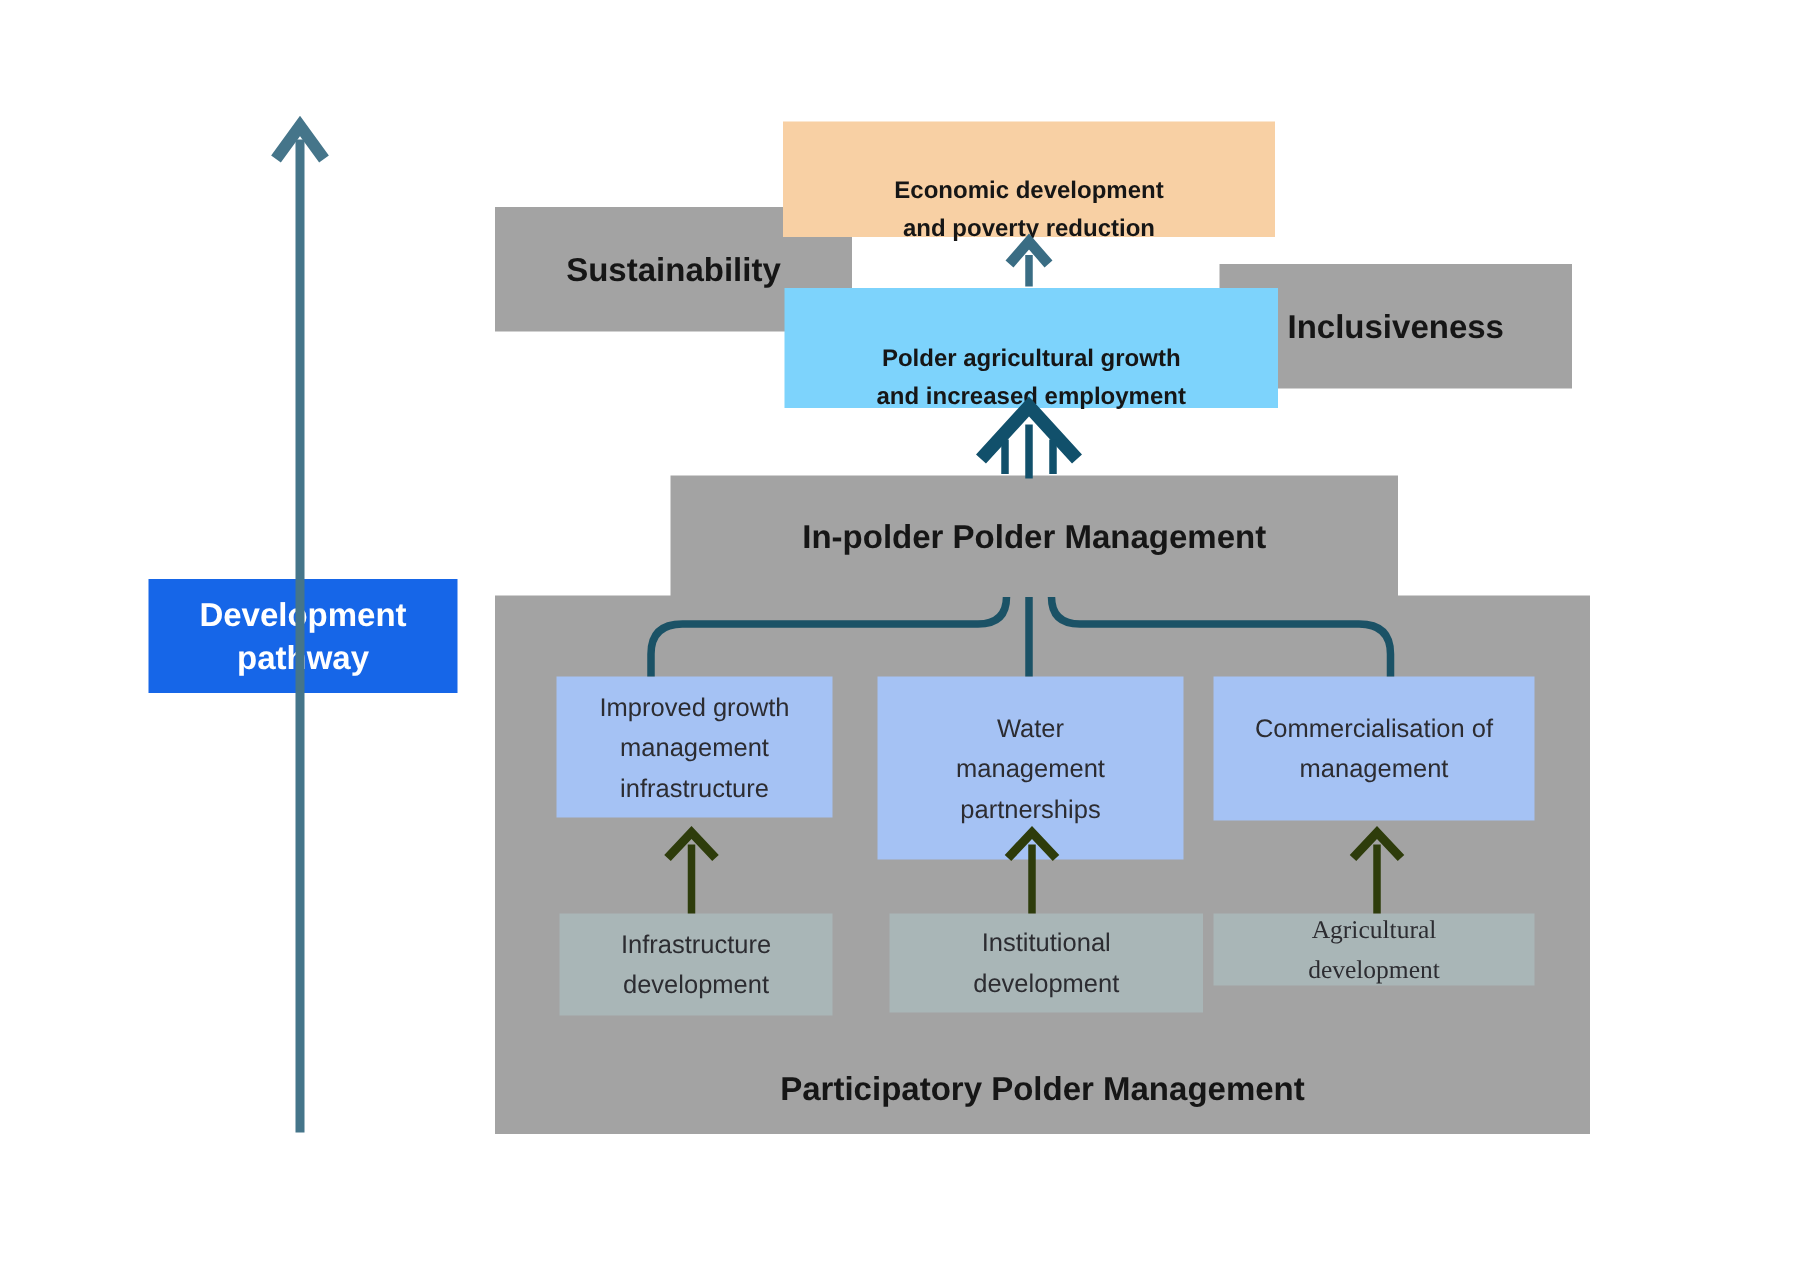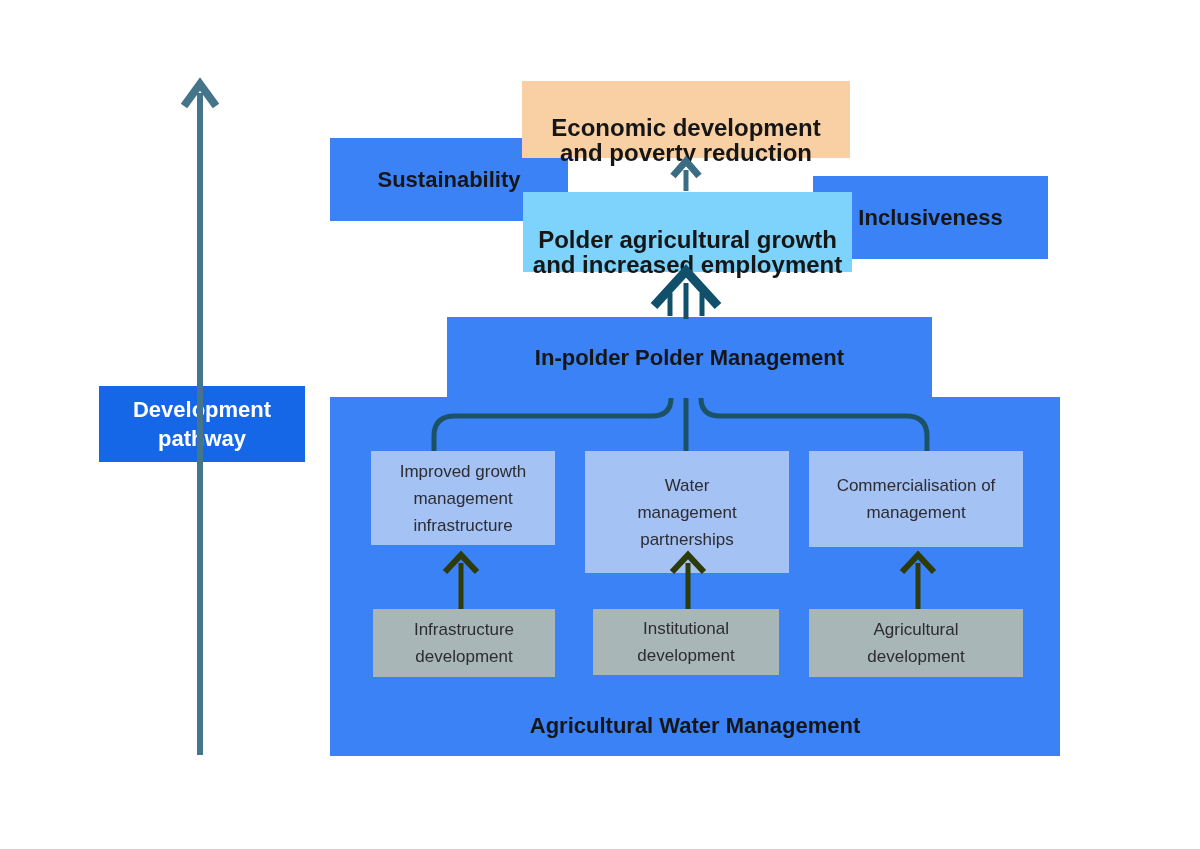--- a/index.html
+++ b/index.html
@@ -4,31 +4,31 @@
 <style>
   html,body{margin:0;padding:0;background:#fff;}
   .canvas{
     position:relative;width:1200px;height:849px;background:#ffffff;
     font-family:"Liberation Sans","DejaVu Sans",sans-serif;overflow:hidden;
   }
   .abs{position:absolute;box-sizing:border-box;}
   .flexc{display:flex;align-items:center;justify-content:center;text-align:center;}
   .pre{white-space:pre-line;}
   
-  .panel{background:#3b82f6;}
+  .panel{background:#a3a3a3;}
   .goal-box{background:#F8D0A4;z-index:2;}
   .outcome-box{background:#7dd3fc;z-index:2;}
   .periwinkle{background:#A5C2F4;z-index:2;}
   .driver-box{background:#A9B6B7;z-index:2;}
   .dev-box{background:#1666E8;z-index:2;}
   .band{z-index:1;}
   .container-panel{z-index:1;}
   .bold-label{font-weight:bold;color:#161616;}
   .fs22{font-size:22px;line-height:28px;}
-  .fs20{font-size:24px;line-height:25px;margin-top:40px;}
+  .fs20{font-size:16px;line-height:25px;margin-top:40px;}
   .body-label{font-size:17px;line-height:27px;color:#2c2c31;}
   .dev-label{font-size:22px;line-height:29px;font-weight:bold;color:#ffffff;}
   svg.overlay{position:absolute;left:0;top:0;z-index:5;pointer-events:none;}
 </style>
 </head>
 <body>
 
 <div class="canvas">
 
   <div class="abs band panel flexc" style="left:330px;top:138px;width:238px;height:83px;">
@@ -47,21 +47,21 @@
     <span class="bold-label fs20 pre">Polder agricultural growth
 and increased employment</span>
   </div>
 
   <div class="abs panel flexc" style="left:447px;top:317px;width:485px;height:81px;z-index:2;">
     <span class="bold-label fs22">In-polder Polder Management</span>
   </div>
 
   <div class="abs container-panel panel" style="left:330px;top:397px;width:730px;height:359px;"></div>
   <div class="abs" style="left:330px;top:712px;width:730px;text-align:center;z-index:3;">
-    <span class="bold-label fs22">Agricultural Water Management</span>
+    <span class="bold-label fs22">Participatory Polder Management</span>
   </div>
 
   <div class="abs periwinkle flexc" style="left:371px;top:451px;width:184px;height:94px;">
     <span class="body-label pre">Improved growth
 management
 infrastructure</span>
   </div>
   <div class="abs periwinkle flexc" style="left:585px;top:451px;width:204px;height:122px;">
     <span class="body-label pre">Water
 management
@@ -69,25 +69,25 @@
   </div>
   <div class="abs periwinkle flexc" style="left:809px;top:451px;width:214px;height:96px;">
     <span class="body-label pre">Commercialisation of
 management</span>
   </div>
 
   <div class="abs driver-box flexc" style="left:373px;top:609px;width:182px;height:68px;">
     <span class="body-label pre">Infrastructure
 development</span>
   </div>
-  <div class="abs driver-box flexc" style="left:593px;top:609px;width:186px;height:66px;">
+  <div class="abs driver-box flexc" style="left:593px;top:609px;width:209px;height:66px;">
     <span class="body-label pre">Institutional
 development</span>
   </div>
-  <div class="abs driver-box flexc" style="left:809px;top:609px;width:214px;height:68px;">
+  <div class="abs driver-box flexc" style="left:809px;top:609px;width:214px;height:48px;font-family:Liberation Serif, serif;">
     <span class="body-label pre">Agricultural
 development</span>
   </div>
 
   <div class="abs dev-box flexc" style="left:99px;top:386px;width:206px;height:76px;z-index:4;">
     <span class="dev-label pre">Development
 pathway</span>
   </div>
 
   <svg class="overlay" width="1200" height="849" viewBox="0 0 1200 849">

